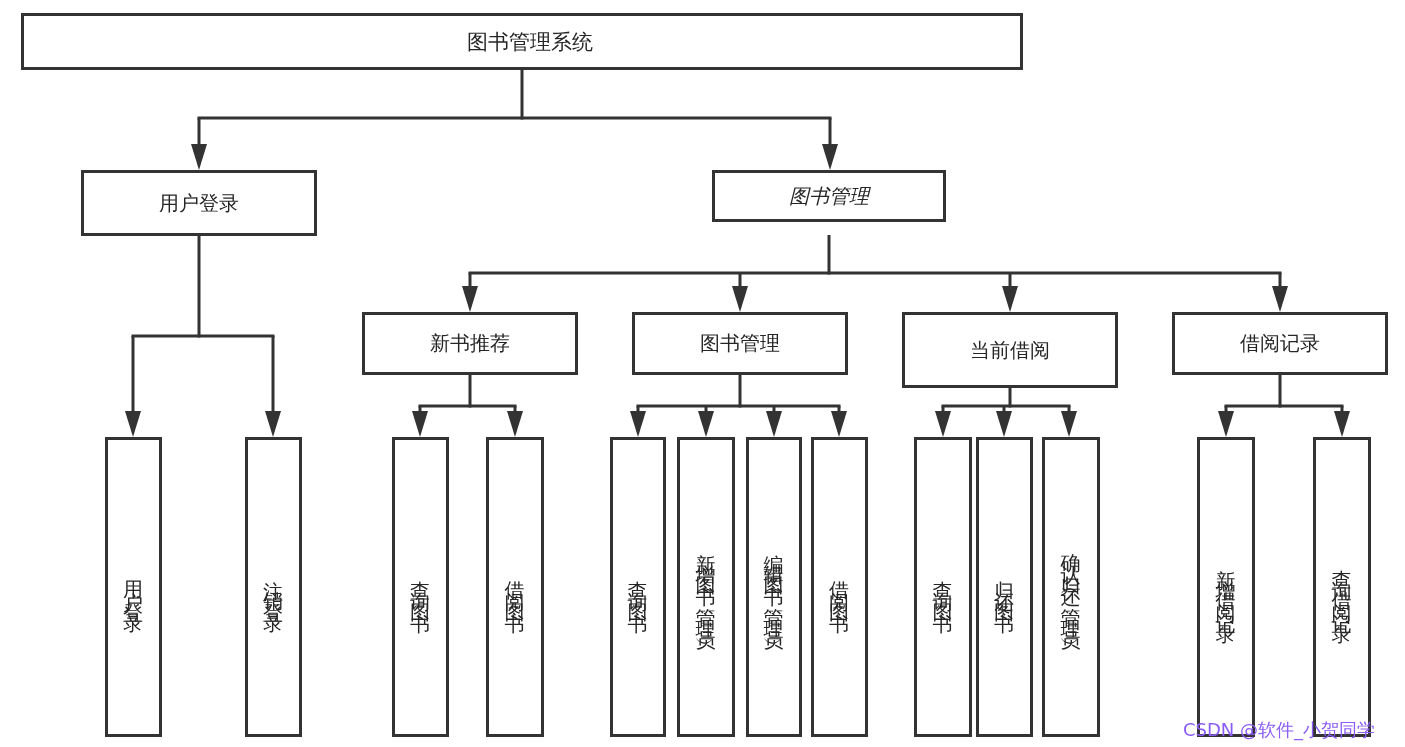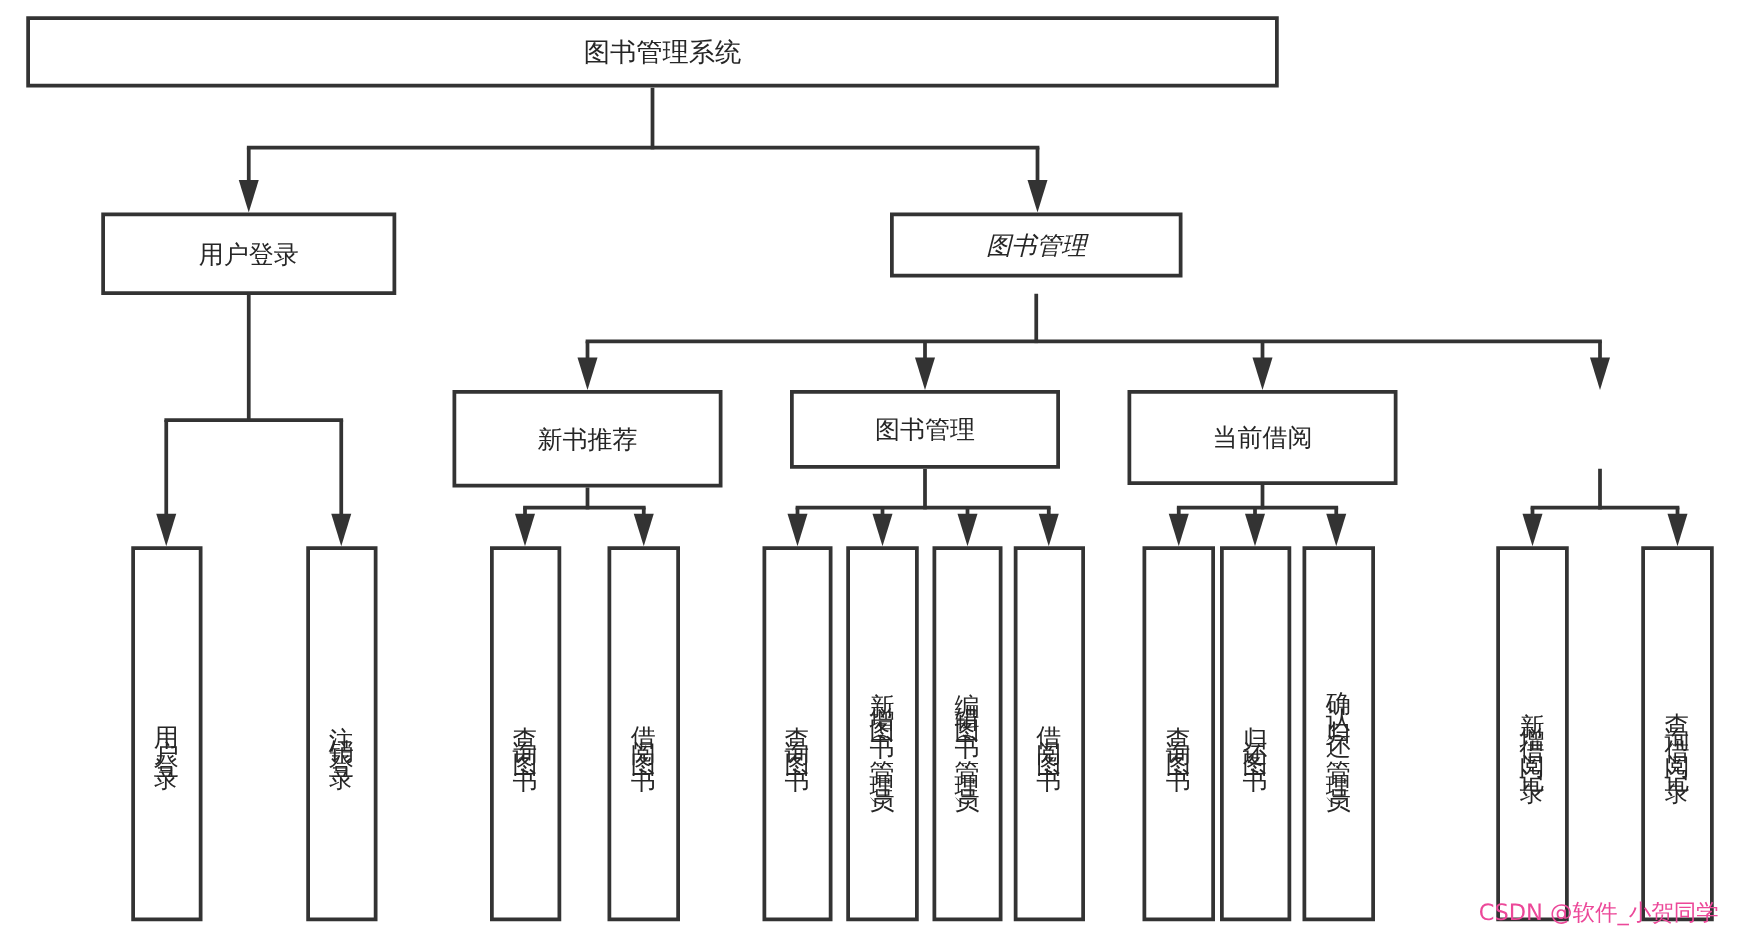--- a/index.html
+++ b/index.html
@@ -41,21 +41,21 @@
     letter-spacing: 11px;
     line-height: 1;
     white-space: nowrap;
   }
   .watermark {
     position: absolute;
     left: 1183px;
     top: 718px;
     width: 222px;
     font-size: 18px;
-    color: #ec4899;
+    color: #8b5cf6;
     white-space: nowrap;
     z-index: 3;
   }
 </style>
 </head>
 <body>
 
 <div class="canvas">
 
   <svg class="connectors" width="1405" height="747" viewBox="0 0 1405 747">
@@ -131,29 +131,32 @@
     <span>图书管理系统</span>
   </div>
 
   <div class="node lvl2" style="left:81px; top:170px; width:236px; height:66px;">
     <span>用户登录</span>
   </div>
   <div class="node lvl2" style="left:712px; top:170px; width:234px; height:52px;font-style:italic;">
     <span>图书管理</span>
   </div>
 
-  <div class="node lvl3" style="left:362px; top:312px; width:216px; height:78px;text-align:center;">
+  <div class="node lvl3" style="left:362px; top:312px; width:216px; height:63px;text-align:center;">
     <span>新书推荐</span>
   </div>
   <div class="node lvl3" style="left:632px; top:312px; width:216px; height:63px;">
     <span>图书管理</span>
   </div>
   <div class="node lvl3" style="left:902px; top:312px; width:216px; height:76px;">
     <span>当前借阅</span>
   </div>
+  <div class="node lvl3" style="left:1172px; top:312px; width:216px; height:63px;">
+    <span>借阅记录</span>
+  </div>
 
   <div class="node leaf" style="left:105px; top:437px; width:57px; height:300px;">
     <span class="vtext">用户登录</span>
   </div>
   <div class="node leaf" style="left:245px; top:437px; width:57px; height:300px;">
     <span class="vtext">注销登录</span>
   </div>
 
   <div class="node leaf" style="left:392px; top:437px; width:57px; height:300px;">
     <span class="vtext">查询图书</span>

